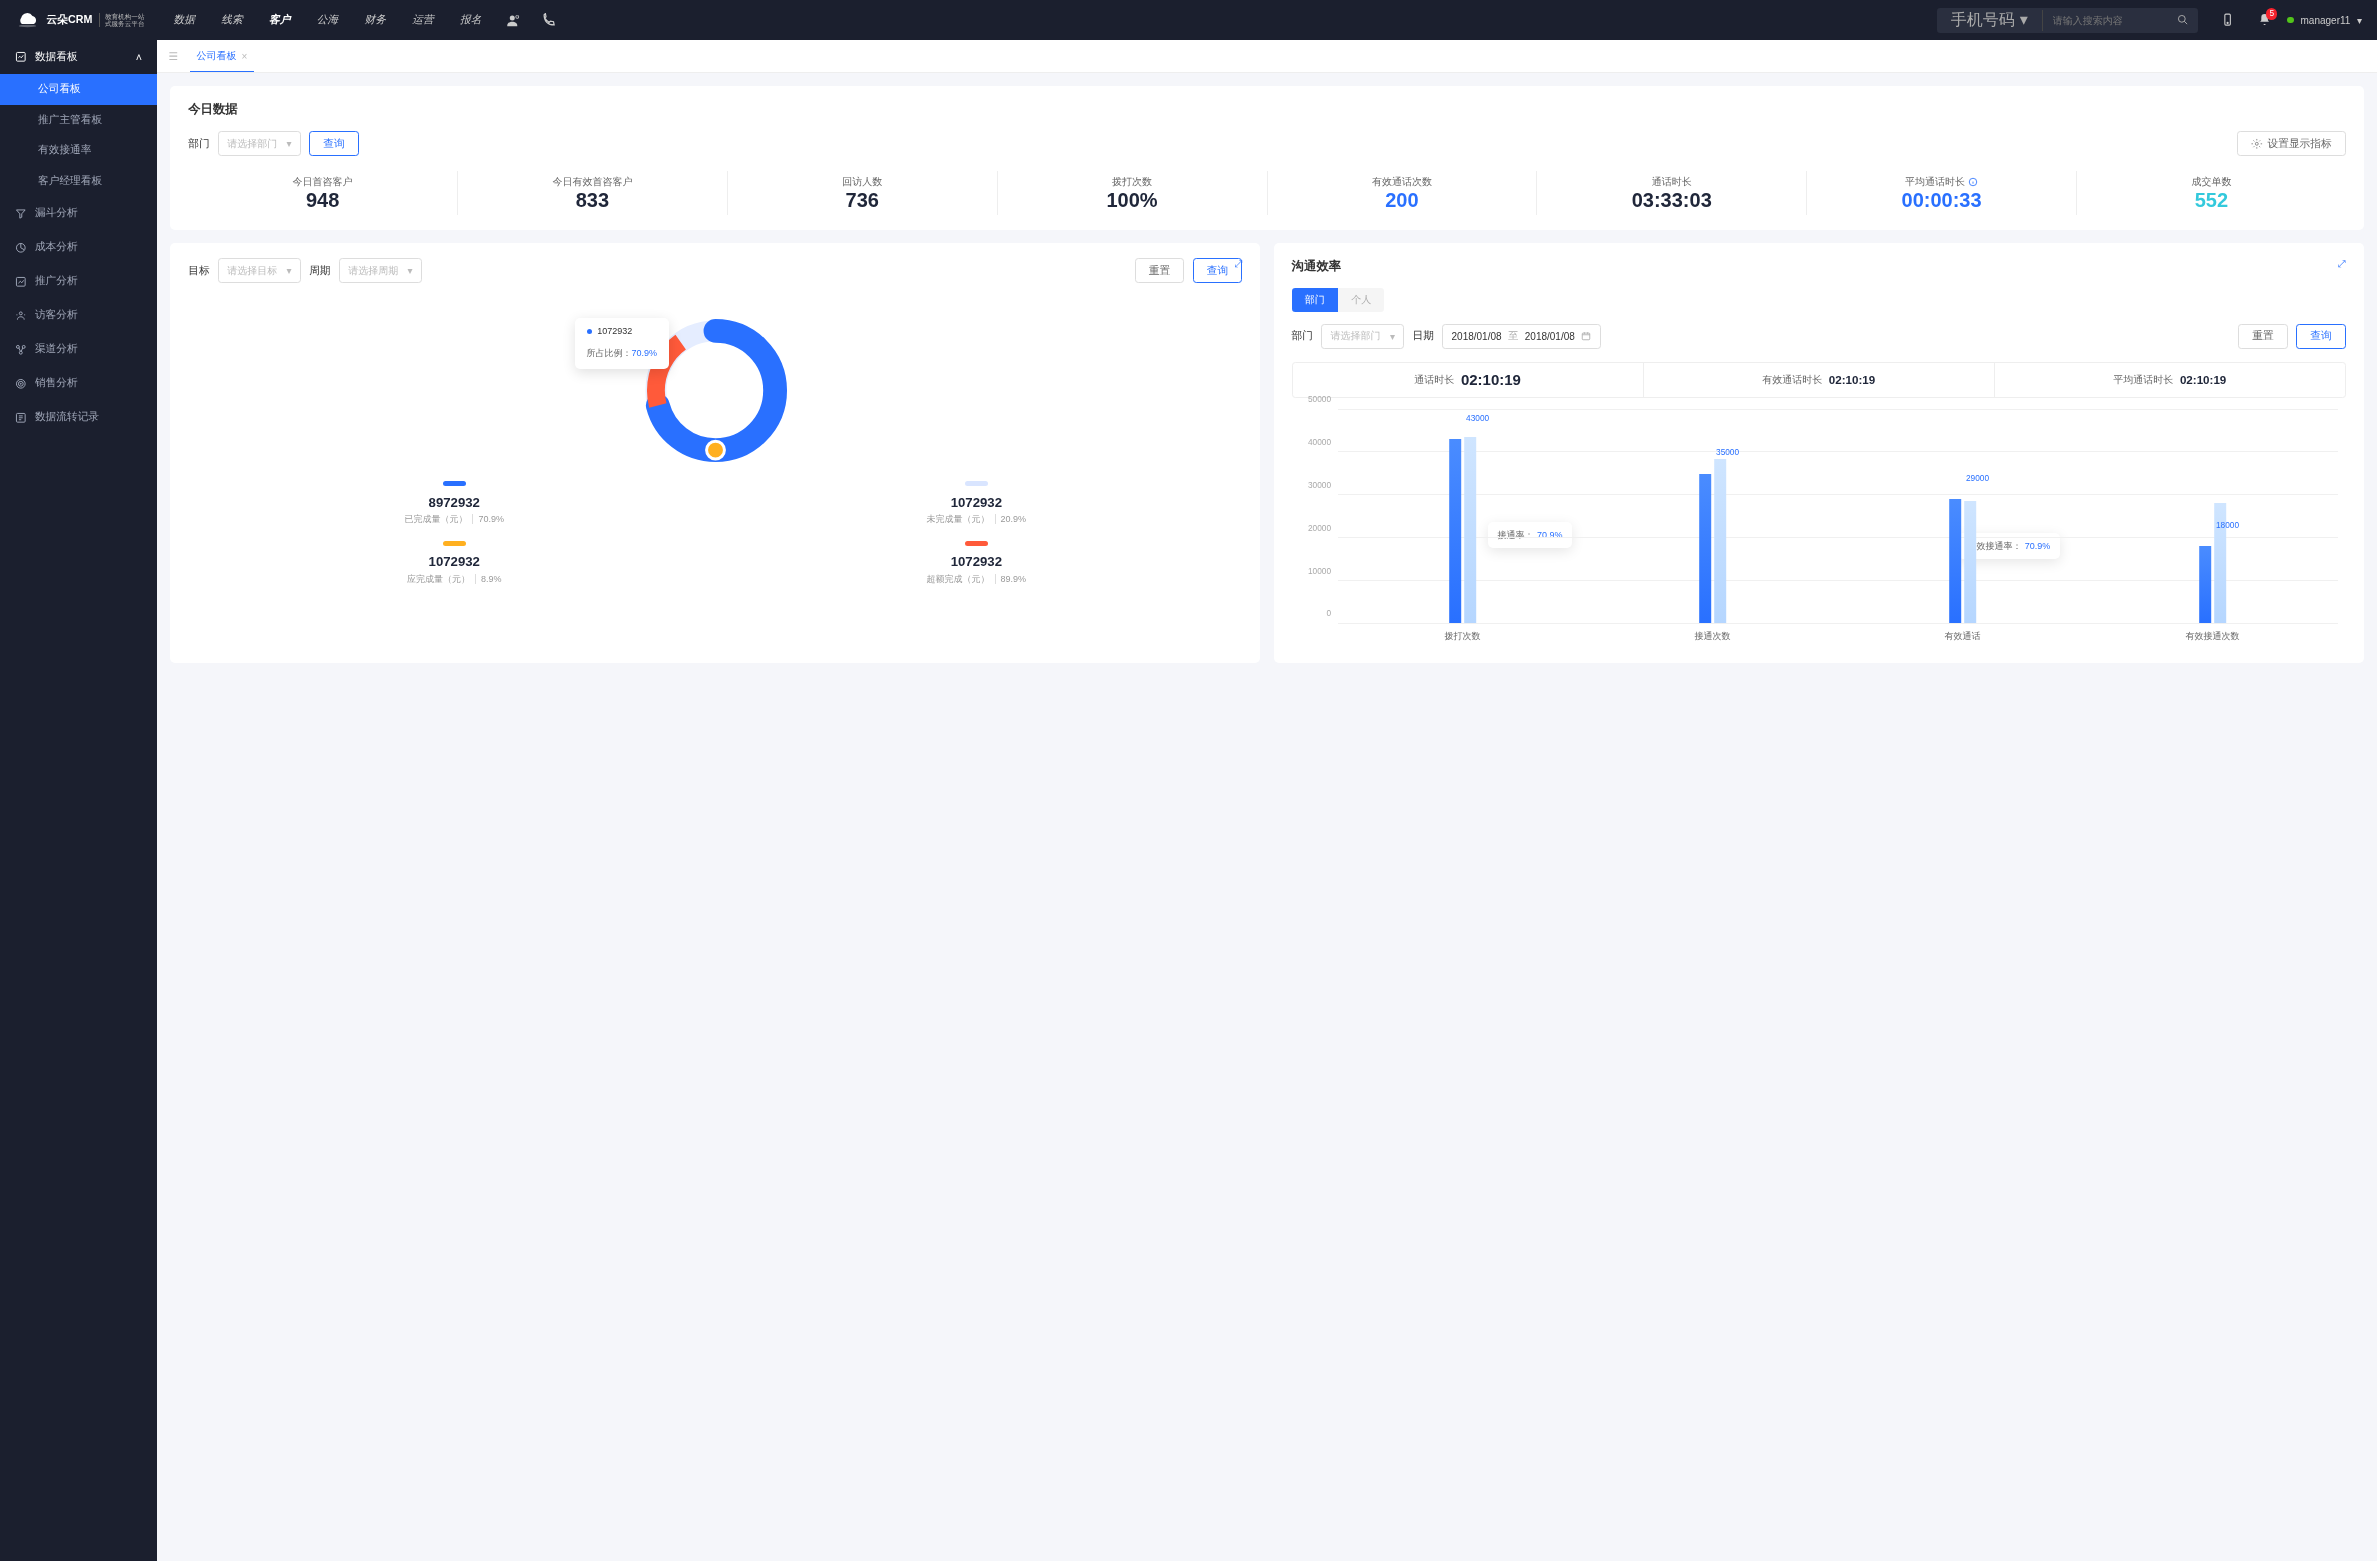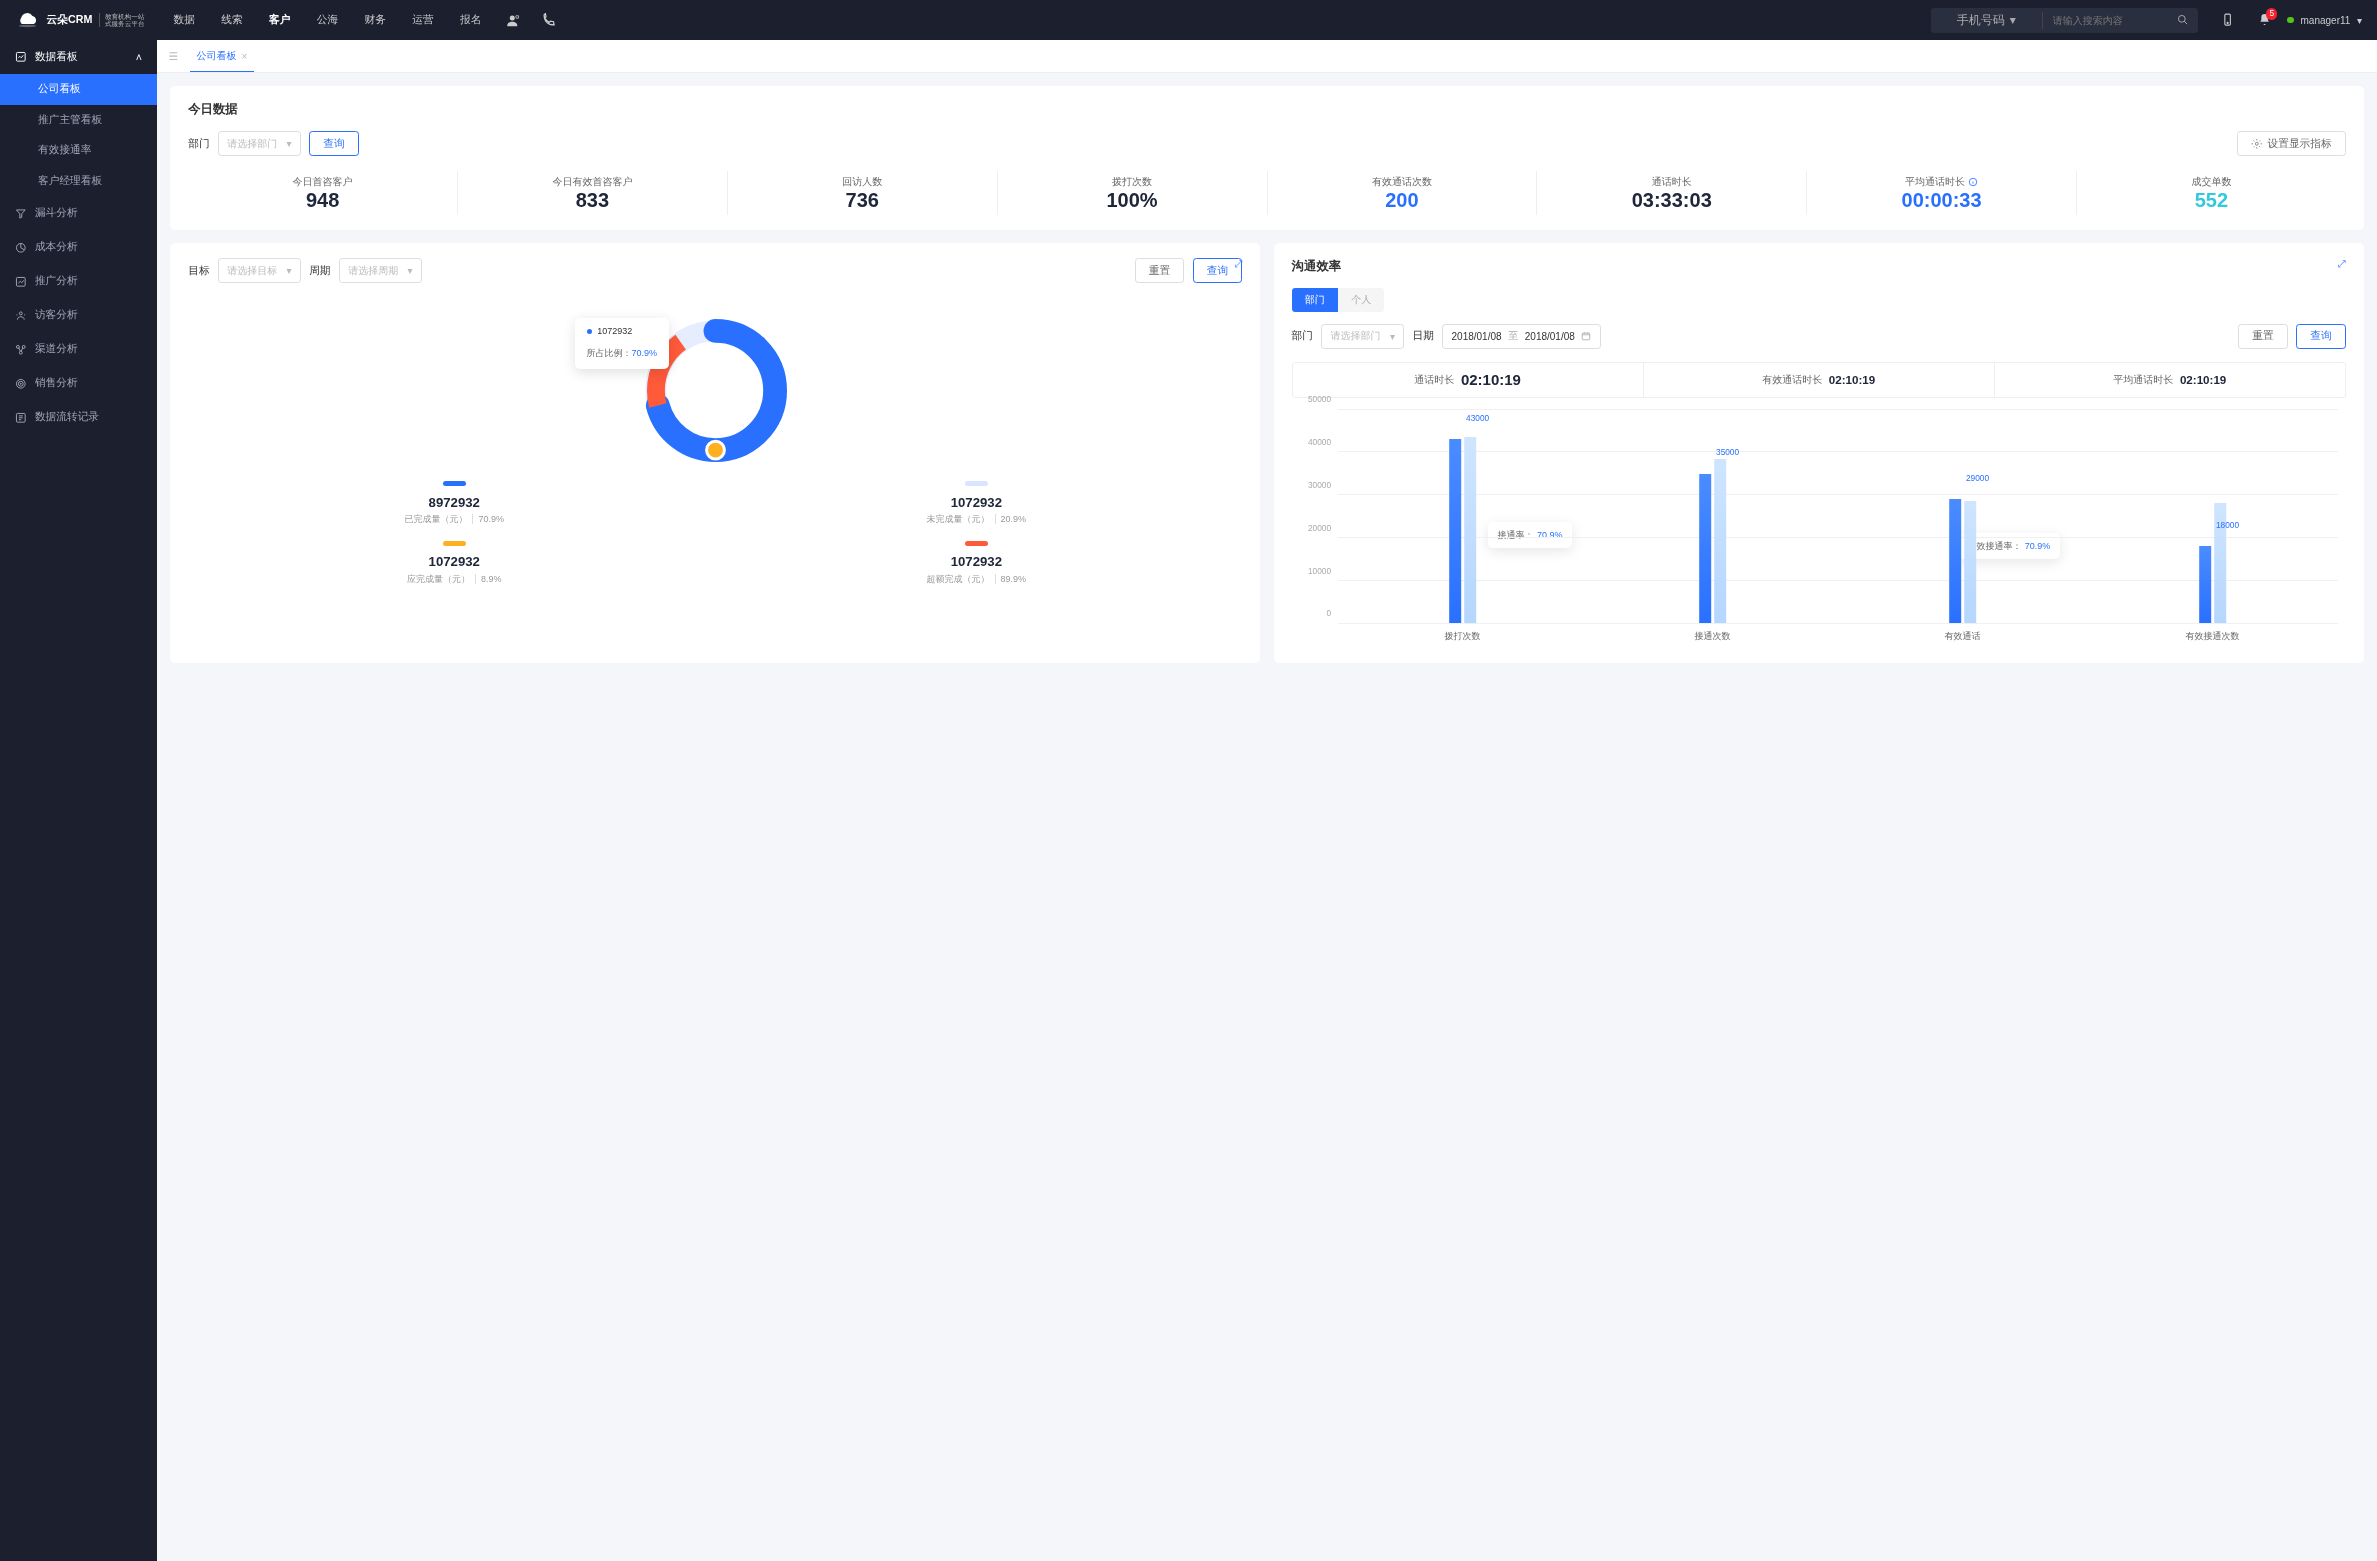--- a/index.html
+++ b/index.html
@@ -3,27 +3,27 @@
   <meta charset="utf-8">
   <style>
     * { margin:0; padding:0; box-sizing:border-box; }
     body { font-family:-apple-system,BlinkMacSystemFont,"PingFang SC","Microsoft YaHei",sans-serif; background:#f5f6fa; color:#333; font-size:10.7px; }
     .topbar { background:#1b1f2e; height:40px; display:flex; align-items:center; padding:0 15px; color:#ddd; }
     .logo-area { display:flex; align-items:center; gap:6.6px; width:142px; }
     .logo-icon { width:25px; height:16.5px; }
     .logo-txt { font-size:10.7px; font-weight:bold; color:#fff; }
     .logo-sub { font-size:6.6px; color:#bbb; line-height:1.1; border-left:0.8px solid #555; padding-left:5px; }
     .topnav { display:flex; gap:26.4px; margin-left:16.5px; font-size:10.7px; }
-    .topnav-item { color:#ccc; cursor:pointer; padding:9px 0; }
+    .topnav-item { color:#ccc; cursor:pointer; padding:9px 0;font-style:italic; }
     .topnav-item.active { color:#fff; font-weight:600; }
     .top-icons { display:flex; gap:20px; margin-left:25px; color:#ccc; }
     .top-icons span { cursor:pointer; }
     .spacer { flex:1; }
     .search-box { display:flex; align-items:center; background:#2a2f3f; border-radius:3.3px; height:25px; overflow:hidden; }
-    .search-select { background:none; border:none; color:#aaa; font-size:12px; padding:0 26px; border-right:0.8px solid #444; }
+    .search-select { background:none; border:none; color:#aaa; font-size:16px; padding:0 14px; border-right:0.8px solid #444; }
     .search-input { background:none; border:none; color:#ddd; font-size:10px; padding:0 10px; width:124px; outline:none; }
     .search-btn { background:none; border:none; color:#aaa; padding:0 10px; cursor:pointer; }
     .right-icons { display:flex; align-items:center; gap:23px; margin-left:23px; }
     .badge-wrap { position:relative; }
     .badge { position:absolute; top:-5px; right:-6.6px; background:#f5222d; color:#fff; font-size:8.3px; border-radius:6.6px; padding:0 3.3px; line-height:11.6px; }
     .user { display:flex; align-items:center; gap:6.6px; margin-left:16.5px; color:#ccc; font-size:10px; }
     .user-dot { width:6.6px; height:6.6px; border-radius:50%; background:#52c41a; }
     .layout { display:flex; height:calc(100vh - 40px); }
 
     .sidebar { width:157px; background:#1b1f2e; color:#a0a7b8; overflow-y:auto; font-size:10.7px; }

